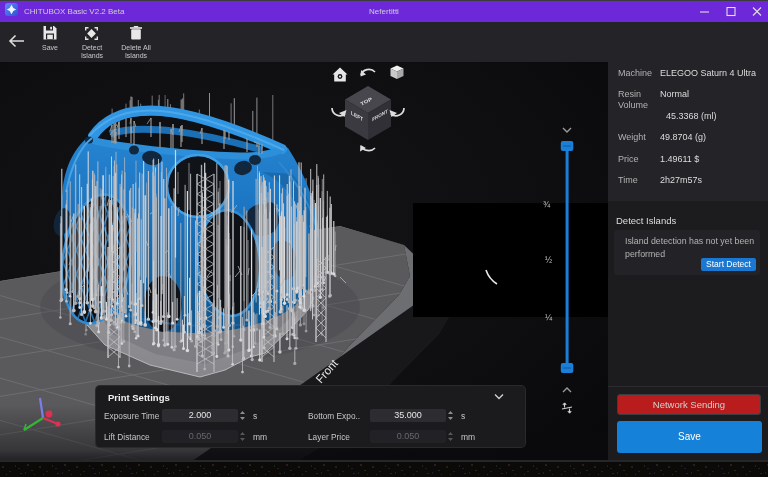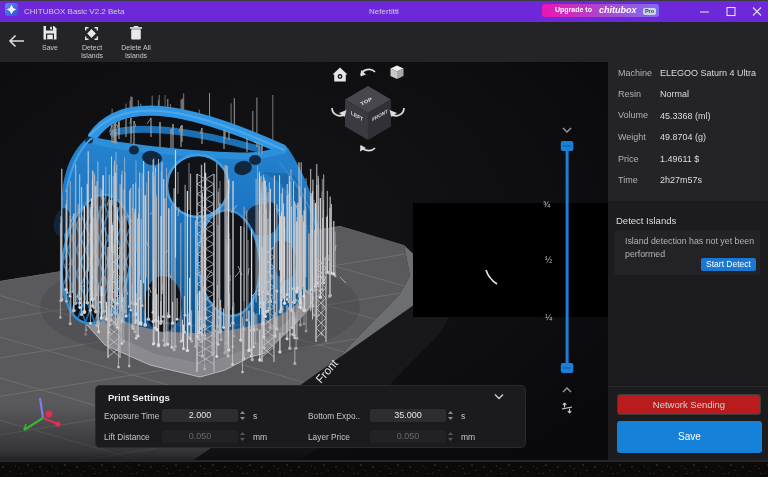--- a/index.html
+++ b/index.html
@@ -14,26 +14,20 @@
         <linearGradient id="lg1" x1="0" y1="0" x2="1" y2="1">
    <stop offset="0" stop-color="#5e8df2"></stop>
           <stop offset="1" stop-color="#2c50d9"></stop>
         </linearGradient>
       </defs>
   <rect x="0" y="0" width="13" height="13" rx="3" fill="url(#lg1)"></rect>
   <path d="M6.5 1.8 L8.3 5 L11.2 6.5 L8.3 8 L6.5 11.2 L4.7 8 L1.8 6.5 L4.7 5 Z" fill="#f2f4ff"></path>
  </svg>
  <div class="abs" style="left:24px;top:6px;font-size:8px;color:#cfcfd1;">CHITUBOX Basic V2.2 Beta</div>
  <div class="abs" style="left:334px;top:6px;width:100px;text-align:center;font-size:8px;color:#cfcfd1;">Nefertitti</div>
- <div class="abs" style="left:542px;top:3px;width:117px;height:13px;border-radius:3px;
-   background:linear-gradient(90deg,#e917b2 0%,#a84ad0 55%,#7e6cf0 100%);">
-   <span class="abs" style="left:13px;top:2px;font-size:7px;font-weight:bold;color:#fff;">Upgrade to</span>
-   <span class="abs" style="left:57px;top:1px;font-size:9px;font-weight:bold;font-style:italic;color:#fff;">chitubox</span>
-   <span class="abs" style="left:101px;top:3.5px;width:13px;height:7px;background:#d0d4ea;border-radius:2px;font-size:5.5px;font-weight:bold;color:#3a3a4e;text-align:center;line-height:7px;">Pro</span>
- </div>
  <svg class="abs" style="left:698px;top:6px" width="64" height="10" viewBox="0 0 64 10" stroke="#e0e0e0" stroke-width="1.1" fill="none">
   <line x1="2" y1="5" x2="11" y2="5"></line>
   <rect x="29" y="0.5" width="8" height="8"></rect>
   <path d="M55 0.5 L63 8.5 M63 0.5 L55 8.5"></path>
  </svg>
 </div>
 
 <div class="abs" style="left:0;top:22px;width:768px;height:40px;background:#242428;">
  <svg class="abs" style="left:8px;top:11px" width="17" height="16" viewBox="0 0 17 16" stroke="#dcdcdc" stroke-width="1.6" fill="none">
   <path d="M16 8 L2 8 M7.5 2.5 L2 8 L7.5 13.5"></path>
@@ -1317,22 +1311,22 @@
     </svg>
  <div class="abs" style="left:365px;top:46px;font-size:8.5px;color:#c6c6c6;">mm</div>
 </div>
 
 <div class="abs" style="left:608px;top:62px;width:160px;height:400px;background:#1c1c1f;">
  <div class="abs" style="left:0;top:0;width:160px;height:139px;background:#242428;">
       <div class="abs" style="left:10px;top:6px;font-size:9px;color:#b2b2b2;">Machine</div>
       <div class="abs" style="left:52px;top:6px;font-size:9px;color:#dcdcdc;">ELEGOO Saturn 4 Ultra</div>
       <div class="abs" style="left:10px;top:27px;font-size:9px;color:#b2b2b2;">Resin</div>
       <div class="abs" style="left:52px;top:27px;font-size:9px;color:#dcdcdc;">Normal</div>
-      <div class="abs" style="left:10px;top:48px;font-size:9px;color:#b2b2b2;">Volume</div>
-      <div class="abs" style="left:52px;top:49px;font-size:9px;color:#dcdcdc;">45.3368 (ml)</div>
+      <div class="abs" style="left:10px;top:38px;font-size:9px;color:#b2b2b2;">Volume</div>
+      <div class="abs" style="left:58px;top:49px;font-size:9px;color:#dcdcdc;">45.3368 (ml)</div>
       <div class="abs" style="left:10px;top:70px;font-size:9px;color:#b2b2b2;">Weight</div>
       <div class="abs" style="left:52px;top:70px;font-size:9px;color:#dcdcdc;">49.8704 (g)</div>
       <div class="abs" style="left:10px;top:92px;font-size:9px;color:#b2b2b2;">Price</div>
       <div class="abs" style="left:52px;top:92px;font-size:9px;color:#dcdcdc;">1.49611 $</div>
       <div class="abs" style="left:10px;top:113px;font-size:9px;color:#b2b2b2;">Time</div>
       <div class="abs" style="left:52px;top:113px;font-size:9px;color:#dcdcdc;">2h27m57s</div>
     </div>
  <div class="abs" style="left:8px;top:153px;font-size:9.5px;color:#dedede;">Detect Islands</div>
  <div class="abs" style="left:6px;top:168px;width:146px;height:45px;background:#232327;border-radius:3px;">
   <div class="abs" style="left:11px;top:5px;width:136px;font-size:8.8px;color:#b4b4b4;line-height:12.5px;">Island detection has not yet been performed</div>

